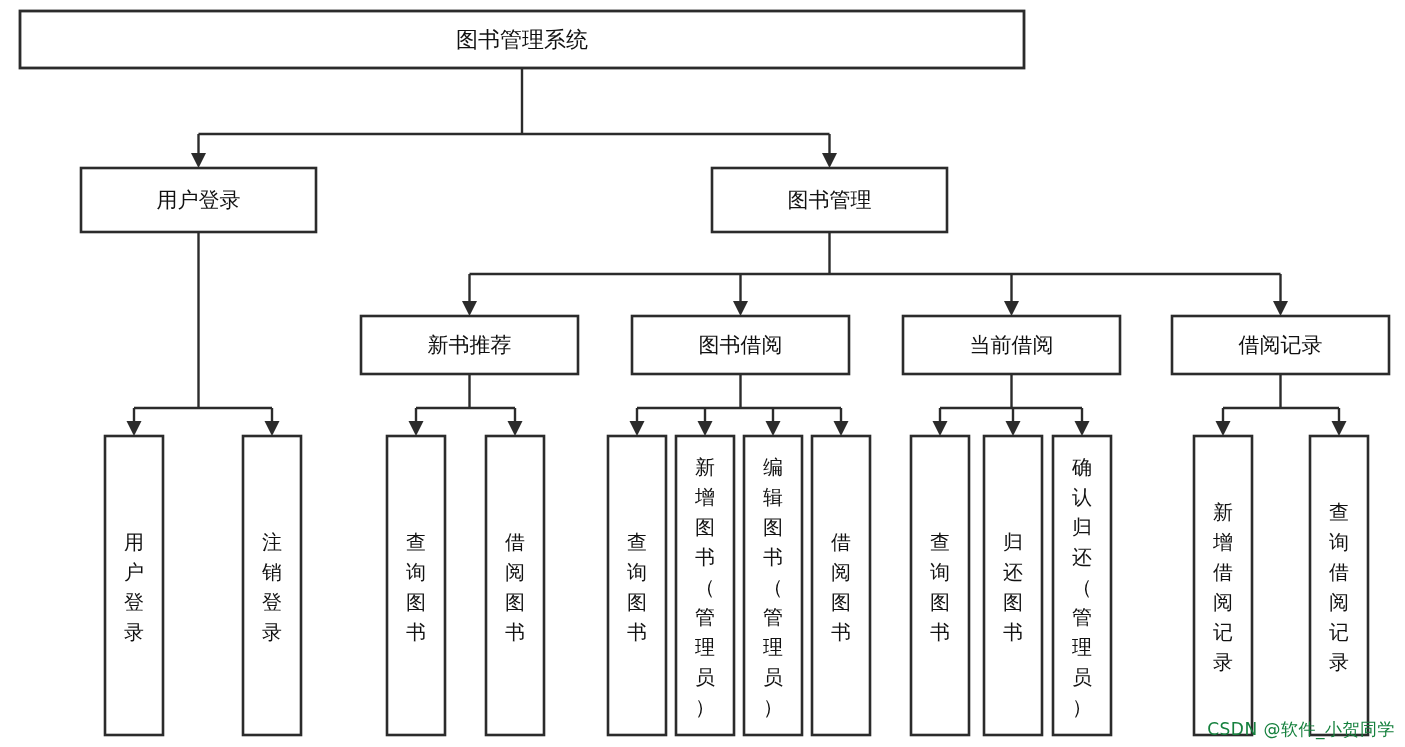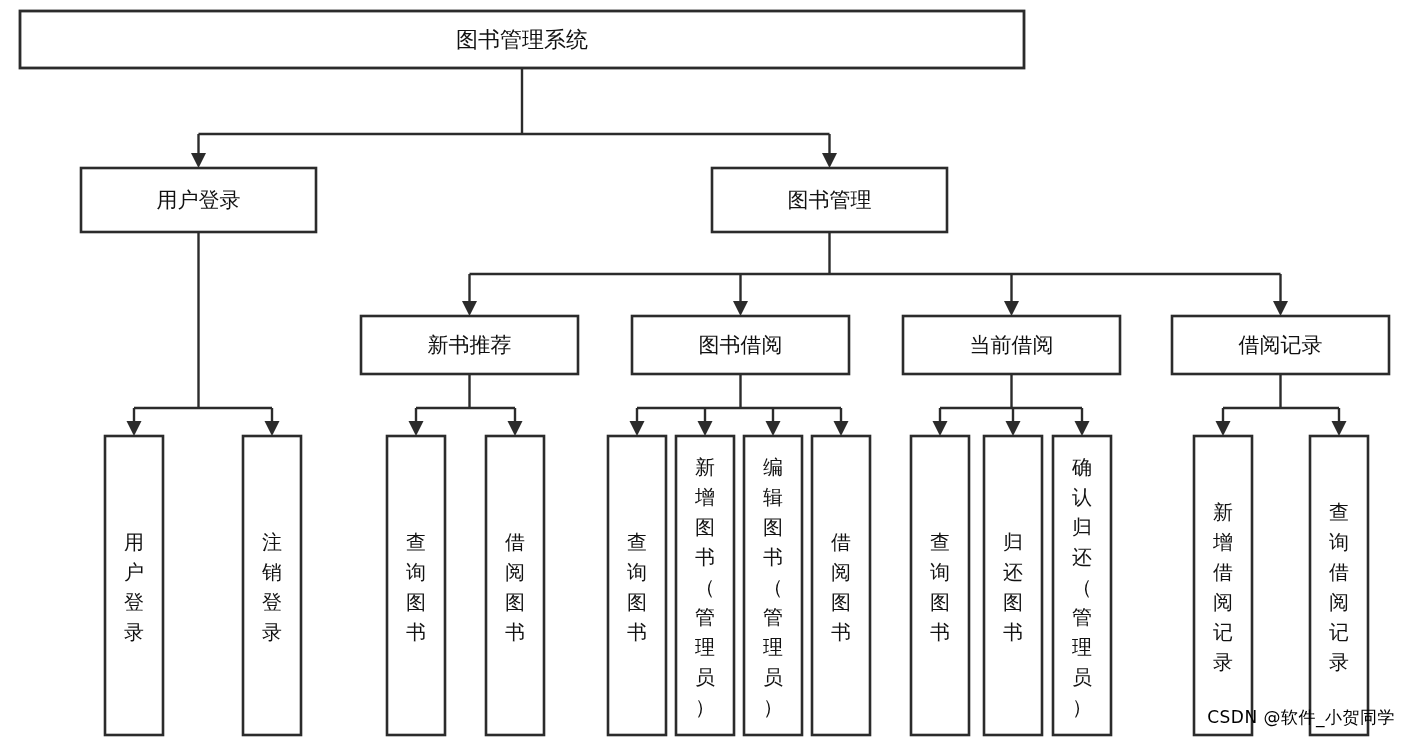--- a/index.html
+++ b/index.html
@@ -57,24 +57,24 @@
   }
   .vert-label {
     fill: #111111;
     font-family: "DejaVu Sans", "Liberation Sans", sans-serif;
     font-size: 20px;
     text-anchor: middle;
   }
   .watermark {
     position: absolute;
     right: 10px;
-    bottom: 18px;
+    bottom: 6px;
     font-family: "DejaVu Sans", "Liberation Sans", sans-serif;
     font-size: 17px;
-    color: #000000;
+    color: #15803d;
     white-space: nowrap;
     letter-spacing: 0.5px;
   }
 </style>
 </head>
 <body>
 
 <div id="diagram-root">
 
   <svg class="flow" viewBox="0 0 1405 747" xmlns="http://www.w3.org/2000/svg">

